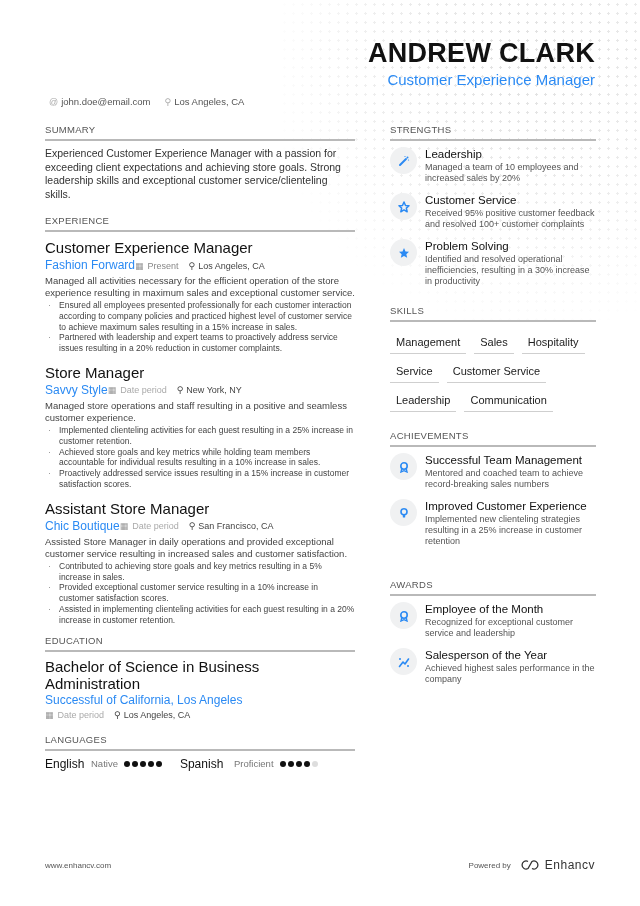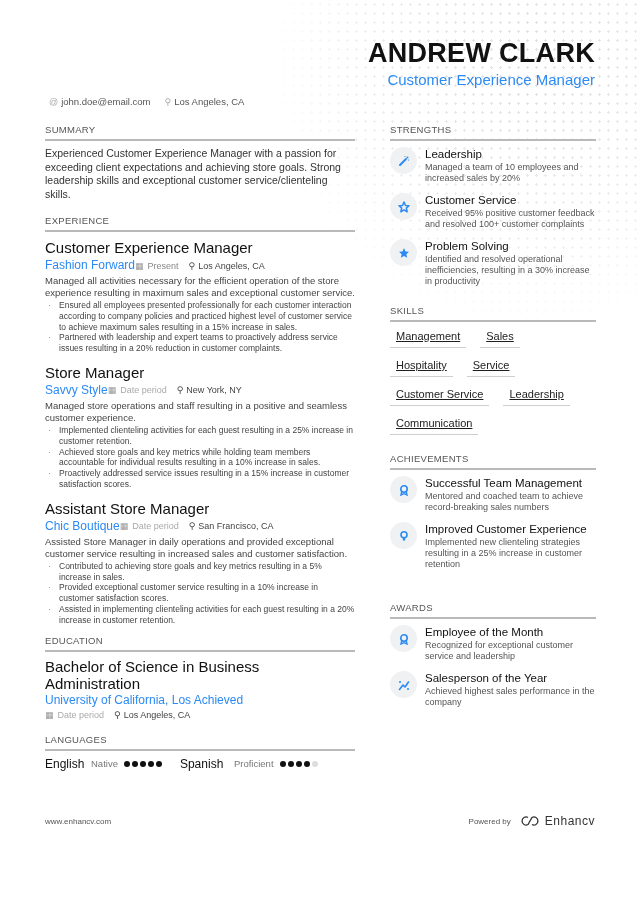--- a/index.html
+++ b/index.html
@@ -66,24 +66,24 @@
 
   .item { display: flex; gap: 8px; margin-bottom: 9px; }
   .item-ic {
     width: 27px; height: 27px; border-radius: 50%; background: #f0f1f2; flex-shrink: 0;
     display: flex; align-items: center; justify-content: center; color: #2b8af3; font-size: 11px;
   }
   .item-body { flex: 1; }
   .item-title { font-size: 11.5px; color: #111; line-height: 14px; }
   .item-desc { font-size: 9px; line-height: 11px; color: #555; margin-top: 1px; }
 
-  .skills { display: flex; flex-wrap: wrap; gap: 9px 14px; margin-top: 6px; text-decoration: underline; }
+  .skills { display: flex; flex-wrap: wrap; gap: 9px 8px; margin-top: 12px; }
   .skill { font-size: 11px; color: #222; padding: 2px 6px 4px 6px; border-bottom: 1px solid #cfcfcf; line-height: 13px; }
 
-  .footer { position: absolute; left: 45px; right: 45px; top: 814px; display: flex; justify-content: space-between; align-items: center; z-index: 1; }
+  .footer { position: absolute; left: 45px; right: 45px; top: 858px; display: flex; justify-content: space-between; align-items: center; z-index: 1; }
   .footer-url { font-size: 8px; color: #555; }
   .footer-right { display: flex; align-items: center; gap: 8px; }
   .powered { font-size: 8px; color: #555; }
   .brand { display: flex; align-items: center; gap: 4px; font-size: 12px; color: #333; letter-spacing: 0.5px; }
 </style>
 </head>
 <body>
 
 <div class="dots"></div>
 
@@ -179,21 +179,21 @@
             <li>Contributed to achieving store goals and key metrics resulting in a 5% increase in sales.</li>
             <li>Provided exceptional customer service resulting in a 10% increase in customer satisfaction scores.</li>
             <li>Assisted in implementing clienteling activities for each guest resulting in a 20% increase in customer retention.</li>
           </ul>
         </div>
       </div>
 
       <div class="section">
         <div class="section-title">EDUCATION</div>
         <div class="edu-degree">Bachelor of Science in Business Administration</div>
-        <div class="edu-school">University of California, Los Achieved</div>
+        <div class="edu-school">Successful of California, Los Angeles</div>
         <div class="edu-meta meta">
           <span class="date">
               <span class="cal-ic">▦</span>
               <span>Date period</span>
             </span>
           <span class="loc">
               <span class="pin-ic">⚲</span>
               <span>Los Angeles, CA</span>
             </span>
         </div>

